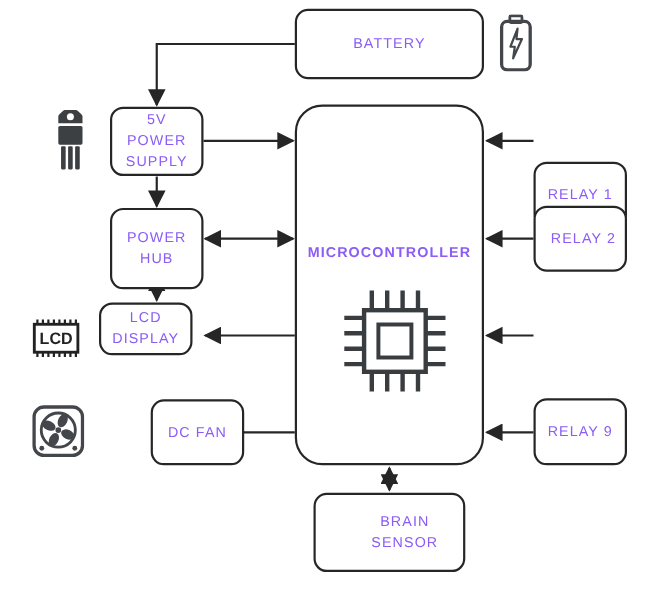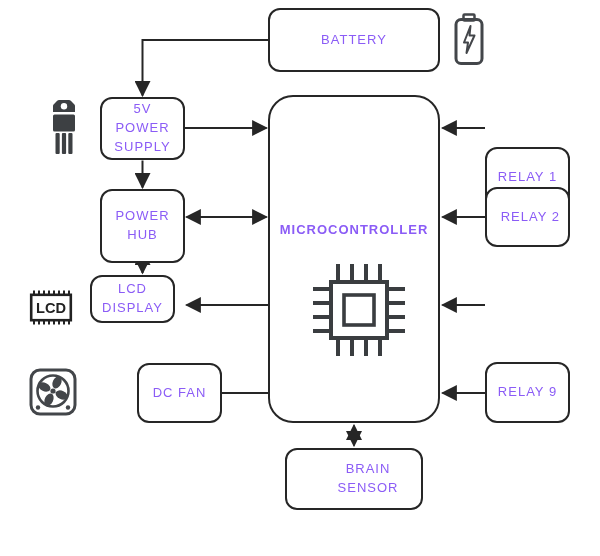--- a/index.html
+++ b/index.html
@@ -21,21 +21,21 @@
   .hub{left:100px;top:189px;width:85px;height:74px;}
   .lcd{left:90px;top:275px;width:85px;height:48px;}
   .fan{left:117px;top:363px;width:85px;height:60px;margin-left:20px;}
   .mcu{left:268px;top:95px;width:172px;height:328px;border-radius:25px;display:block;font-weight:bold;}
   .mcu .mcu-label{position:absolute;left:0;top:124px;width:100%;text-align:center;}
   .mcu .chip-wrap{position:absolute;left:41px;top:165px;width:96px;height:96px;}
   .relay1{left:485px;top:99px;width:85px;height:60px;margin-top:48px;}
   .relay2{left:485px;top:187px;width:85px;height:60px;text-align:right;}
   .relay3{left:485px;top:275px;width:85px;height:60px;}
   .relay4{left:485px;top:362px;width:85px;height:61px;}
-  .brain{left:285px;top:448px;width:138px;height:62px;padding-left:36px;}
+  .brain{left:285px;top:448px;width:138px;height:72px;padding-left:36px;}
   .icon{position:absolute;}
   .icon-battery{left:454px;top:13px;width:30px;height:52px;}
   .icon-regulator{left:52px;top:99px;width:24px;height:56px;}
   .icon-lcd{left:29px;top:287px;width:44px;height:41px;}
   .icon-fan{left:29px;top:368px;width:48px;height:48px;}
 </style>
 </head>
 <body>
 
 <div class="canvas">

